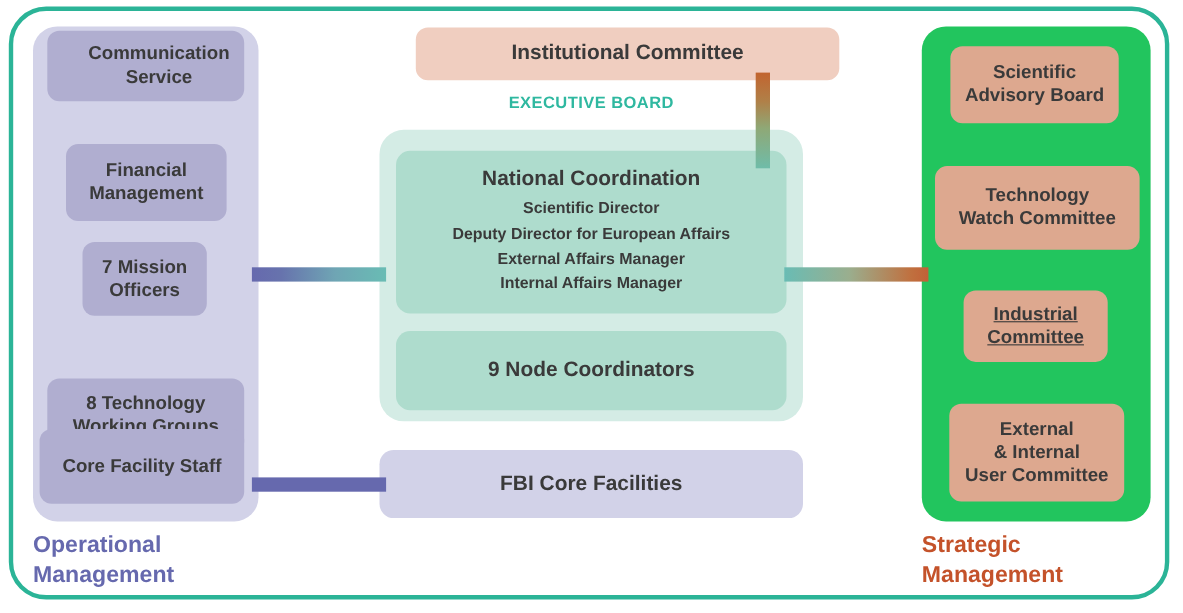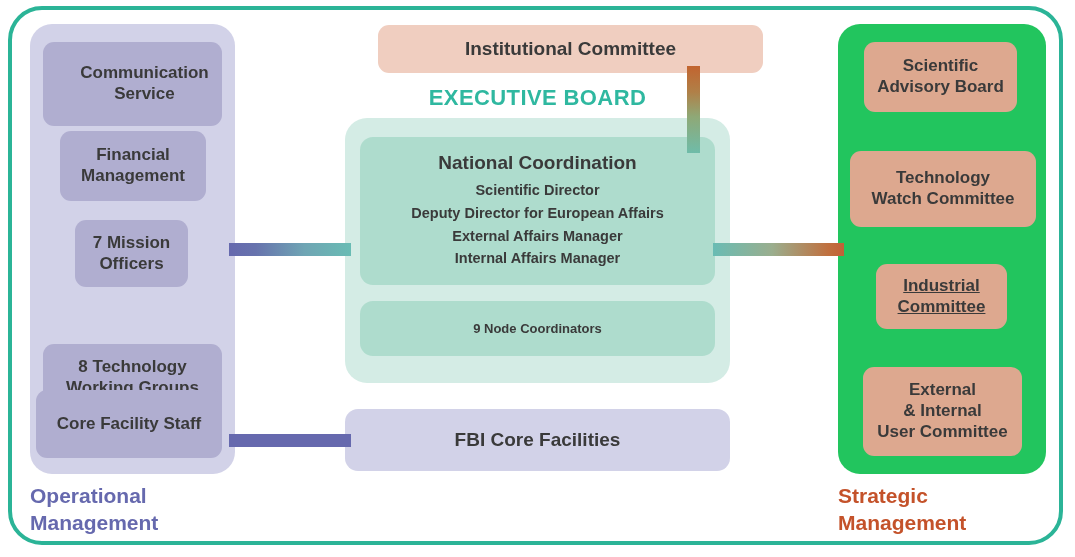--- a/index.html
+++ b/index.html
@@ -70,21 +70,21 @@
     border-radius: 11px;
     font-size: 19px;
     margin-left: 33px;
   }
   .exec-title {
     position: absolute;
     left: 345px;
     top: 85px;
     width: 385px;
     text-align: center;
-    font-size: 22px;
+    font-size: 15px;
     font-weight: bold;
     letter-spacing: 0.4px;
     color: #2fb8a0;
   }
   .panel-exec {
     position: absolute;
     left: 345px;
     top: 118px;
     width: 385px;
     height: 265px;
@@ -115,25 +115,25 @@
   .natcoord .nc-role {
     font-size: 14.5px;
     font-weight: bold;
     line-height: 1.58;
   }
   .nodecoord {
     position: absolute;
     left: 15px;
     top: 183px;
     width: 355px;
-    height: 55px;
+    height: 72px;
     display: flex;
     align-items: center;
     justify-content: center;
-    font-size: 13px;
+    font-size: 19px;
     font-weight: bold;
     color: #3a3a3a;
   }
   .fbi-box {
     position: absolute;
     left: 345px;
     top: 409px;
     width: 385px;
     height: 62px;
     background: #d2d2e8;
@@ -211,21 +211,21 @@
   }
 </style>
 </head>
 <body>
 
 <div id="stage">
 
   <div class="outer-frame"></div>
 
   <div class="panel-left">
-    <div class="box lbox" style="left:13px; top:18px; width:179px; height:84px;padding-left:24px;">
+    <div class="box lbox" style="left:13px; top:4px; width:179px; height:64px;padding-left:24px;">
       <span>Communication</span>
       <span>Service</span>
     </div>
     <div class="box lbox" style="left:30px; top:107px; width:146px; height:70px;">
       <span>Financial</span>
       <span>Management</span>
     </div>
     <div class="box lbox" style="left:45px; top:196px; width:113px; height:67px;">
       <span>7 Mission</span>
       <span>Officers</span>

